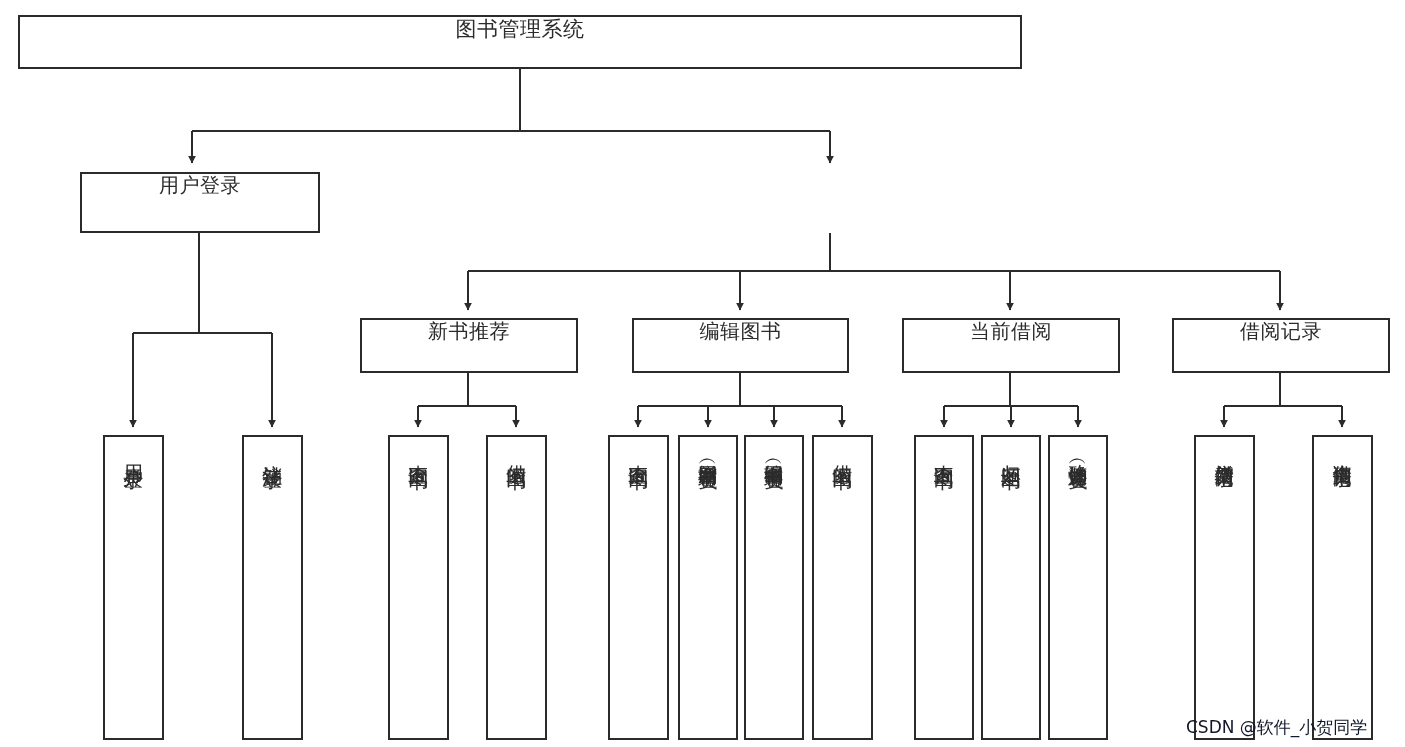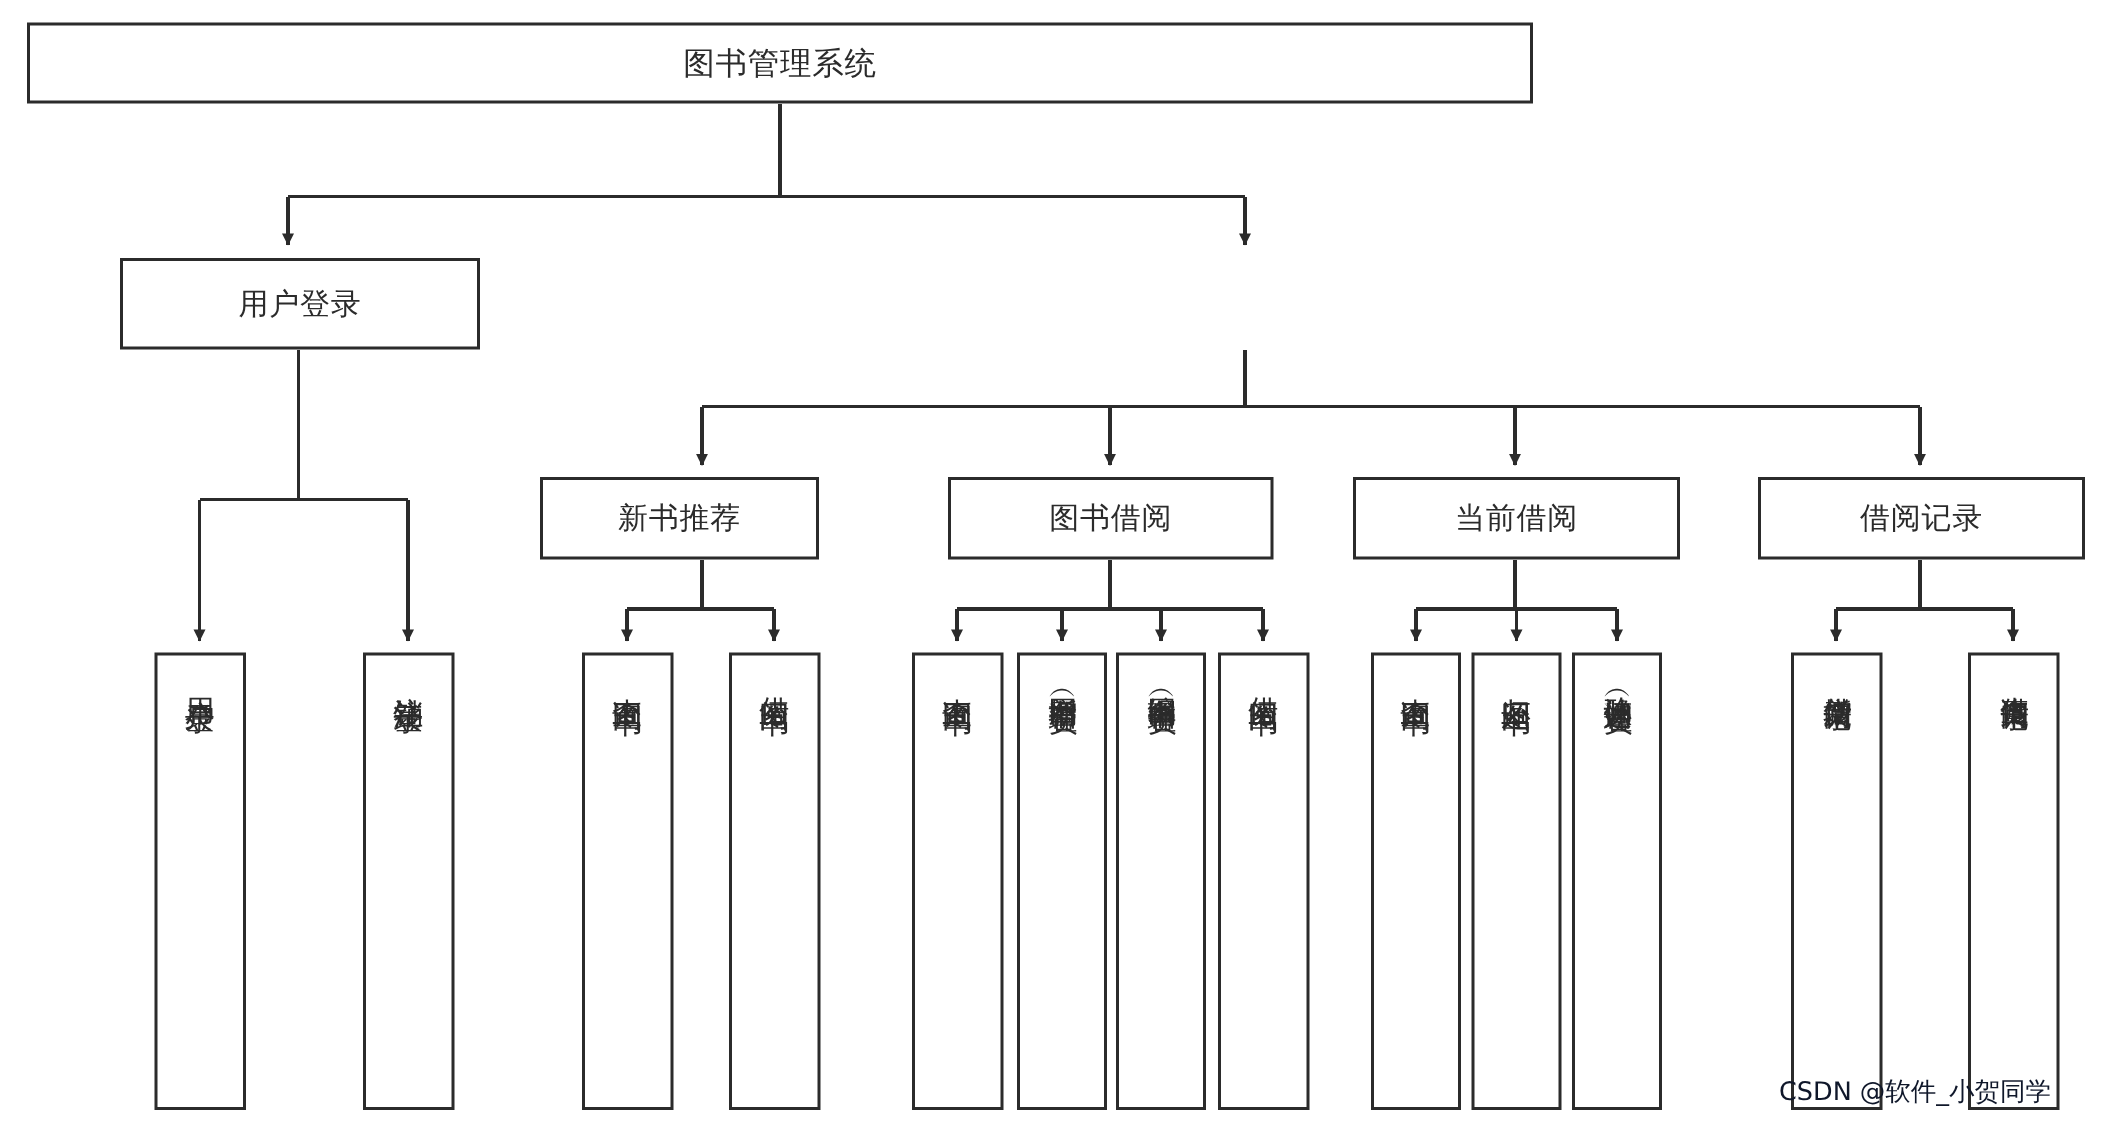--- a/index.html
+++ b/index.html
@@ -25,21 +25,21 @@
     width: 1405px;
     height: 747px;
     pointer-events: none;
   }
   .node {
     position: absolute;
     box-sizing: border-box;
     background: #ffffff;
     border: 2px solid #2b2b2b;
     display: flex;
-    align-items: center;
+    align-items: flex-start;
     justify-content: center;
     color: #2b2b2b;
   }
   .node-label {
     display: block;
     text-align: center;
     line-height: 1.18;
     letter-spacing: 0.5px;
     color: #2b2b2b;
   }
@@ -138,26 +138,26 @@
 
   <div class="node level-root" style="left:18px; top:15px; width:1004px; height:54px;">
     <span class="node-label">图书管理系统</span>
   </div>
 
   <div class="node level-1" style="left:80px; top:172px; width:240px; height:61px;">
     <span class="node-label">用户登录</span>
   </div>
 
 
-  <div class="node level-2" style="left:360px; top:318px; width:186px; height:55px;">
+  <div class="node level-2" style="left:360px; top:318px; width:218px; height:55px;">
     <span class="node-label">新书推荐</span>
   </div>
 
   <div class="node level-2" style="left:632px; top:318px; width:217px; height:55px;">
-    <span class="node-label">图书借阅</span>
+    <span class="node-label">编辑图书</span>
   </div>
 
   <div class="node level-2" style="left:1172px; top:318px; width:218px; height:55px;">
     <span class="node-label">借阅记录</span>
   </div>
 
   <div class="node level-2" style="left:902px; top:318px; width:218px; height:55px;">
     <span class="node-label">当前借阅</span>
   </div>
 

